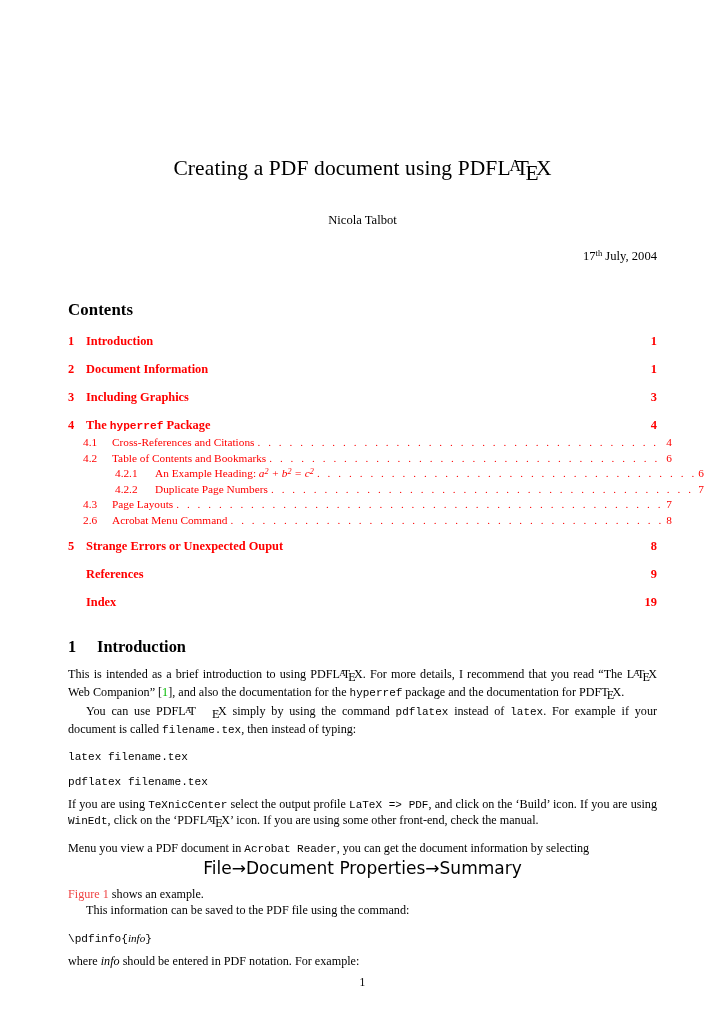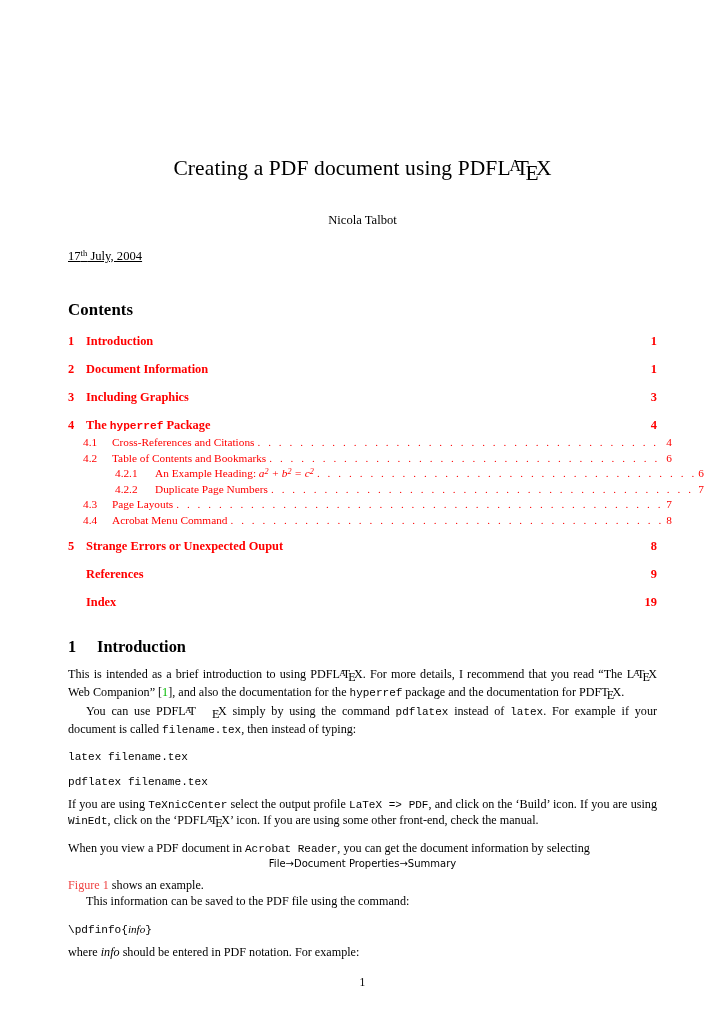--- a/index.html
+++ b/index.html
@@ -32,24 +32,23 @@
     font-size: 21.5px;
     margin-top: 140px;
     letter-spacing: 0.1px;
   }
   .author {
     text-align: center;
     font-size: 12.6px;
     margin-top: 27px;
   }
   .date {
-    text-align: left;
+    text-align: right;
     font-size: 12.6px;
     margin-top: 20px;
-    text-decoration: underline;
   }
   sup.ord { font-size: 0.68em; vertical-align: 0.45em; }
 
   
   .logo { white-space: nowrap; }
   .logo .la {
     font-size: 0.74em;
     vertical-align: 0.26em;
     margin-right: -0.33em;
     margin-left: -0.08em;
@@ -139,21 +138,21 @@
   pre.verb {
     font-family: "Liberation Mono", "DejaVu Sans Mono", monospace;
     font-size: 11.1px;
     margin: 13px 0 0 0;
     white-space: pre;
   }
   .link { color: #ef4444; }
   .cite { color: #00bb00; }
   .menu-line {
     font-family: "DejaVu Sans", "Liberation Sans", sans-serif;
-    font-size: 10px;
+    font-size: 17px;
     text-align: center;
     margin: 1px 0 0 0;
   }
   .folio {
     position: absolute;
     left: 0;
     right: 0;
     top: 960px;
     text-align: center;
     font-size: 11.6px;
@@ -232,21 +231,21 @@
       </div>
 
       <div class="toc-row toc-l1">
         <span class="toc-num">4.3</span>
         <span class="toc-title">Page Layouts</span>
         <span class="toc-fill">. . . . . . . . . . . . . . . . . . . . . . . . . . . . . . . . . . . . . . . . . . . . . . . . . . .</span>
         <span class="toc-page">7</span>
       </div>
 
       <div class="toc-row toc-l1">
-        <span class="toc-num">4.4</span>
+        <span class="toc-num">2.6</span>
         <span class="toc-title">Acrobat Menu Command</span>
         <span class="toc-fill">. . . . . . . . . . . . . . . . . . . . . . . . . . . . . . . . . . . . . . . . . . . . . . . . . . .</span>
         <span class="toc-page">8</span>
       </div>
 
       <div class="toc-row toc-l0">
         <span class="toc-num">5</span>
         <span class="toc-title">Strange Errors or Unexpected Ouput</span>
         <span class="toc-fill">. . . . . . . . . . . . . . . . . . . . . . . . . . . . . . . . . . . . . . . . . . . . . . . . . . .</span>
         <span class="toc-page">8</span>
@@ -275,21 +274,21 @@
     <p class="body indent"><span>You can use PDF</span><span class="logo">L<span class="la">A</span>T<span class="te-e">E</span>X</span><span> simply by using the command </span><span class="mono">pdflatex</span><span> instead of </span><span class="mono">latex</span><span>. For example if your document is called </span><span class="mono">filename.tex</span><span>, then instead of typing:</span></p>
 
     <pre class="verb">latex filename.tex</pre>
 
 
     <pre class="verb">pdflatex filename.tex</pre>
 
     <p class="body tight"><span>If you are using </span><span class="mono">TeXnicCenter</span><span> select the output profile </span><span class="mono">LaTeX =&gt; PDF</span><span>, and click on the ‘Build’ icon. If you are using </span><span class="mono">WinEdt</span><span>, click on the ‘PDF</span><span class="logo">L<span class="la">A</span>T<span class="te-e">E</span>X</span><span>’ icon. If you are using some other front-end, check the manual.</span></p>
 
 
-    <p class="body"><span>When you view a PDF document in </span><span class="mono">Acrobat Reader</span><span>, you can get the document information by selecting</span></p>
+    <p class="body"><span>Menu you view a PDF document in </span><span class="mono">Acrobat Reader</span><span>, you can get the document information by selecting</span></p>
 
     <p class="menu-line">File→Document Properties→Summary</p>
 
     <p class="body tight"><span class="link">Figure 1</span><span> shows an example.</span></p>
 
     <p class="body indent">This information can be saved to the PDF file using the command:</p>
 
     <pre class="verb"><span>\pdfinfo{</span><span class="it" style="font-style:italic;font-family:'Liberation Serif',serif;">info</span><span>}</span></pre>
 
     <p class="body tight"><span>where </span><i>info</i><span> should be entered in PDF notation. For example:</span></p>

